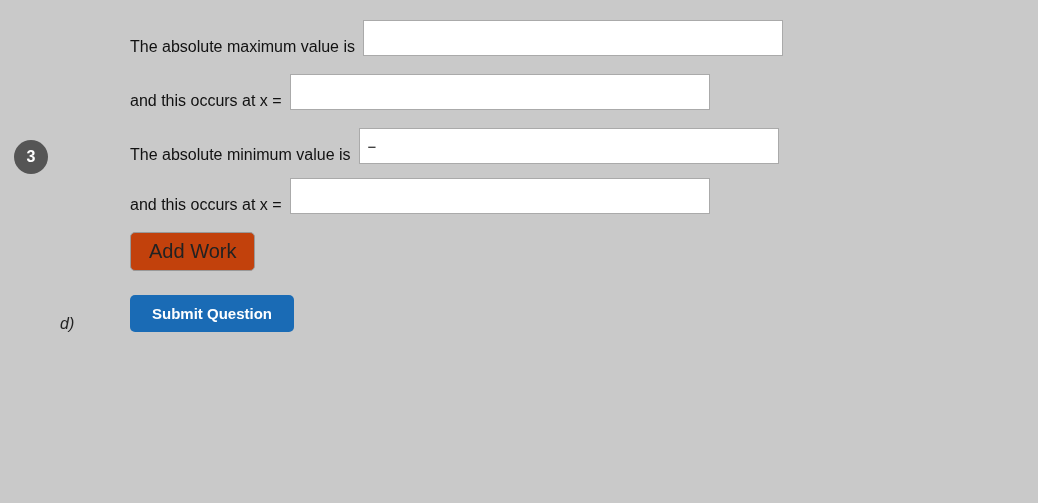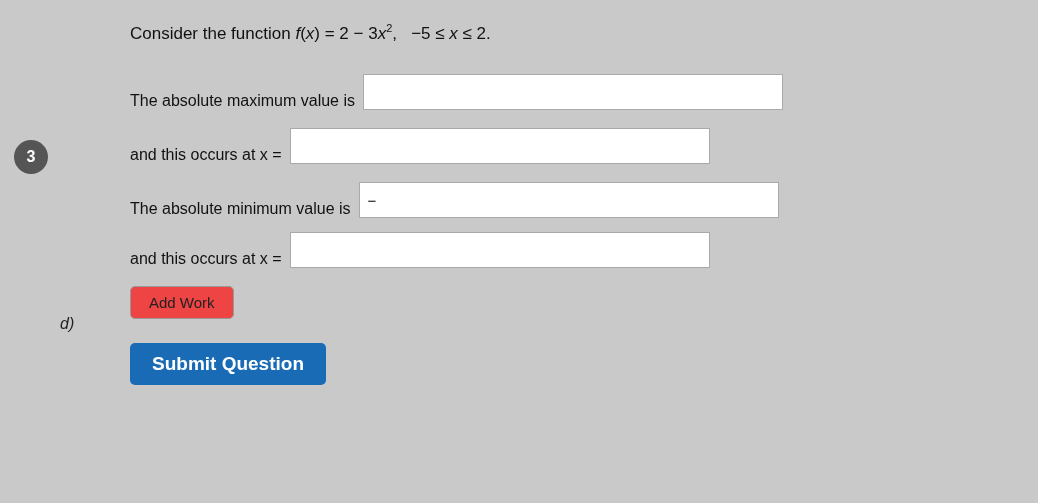--- a/index.html
+++ b/index.html
@@ -91,37 +91,37 @@
 
     .answer-input.small {
       width: 420px;
     }
 
     .section-gap {
       margin-bottom: 18px;
     }
 
     .btn-add-work {
-      background-color: #ef4444;
+      background-color: #c2410c;
       border: 1.5px solid #999;
       border-radius: 5px;
       padding: 7px 18px;
-      font-size: 15px;
+      font-size: 20px;
       color: #222;
       cursor: pointer;
       margin-bottom: 14px;
       display: inline-block;
     }
 
     .btn-submit {
       background-color: #1a6bb5;
       border: none;
       border-radius: 5px;
       padding: 10px 22px;
-      font-size: 19px;
+      font-size: 15px;
       font-weight: bold;
       color: white;
       cursor: pointer;
       display: inline-block;
     }
 
     .buttons-area {
       margin-top: 10px;
       display: flex;
       flex-direction: column;
@@ -145,23 +145,20 @@
 <div class="page-container">
 
   <div class="question-number">
     <span>3</span>
   </div>
 
   <div class="part-label">d)</div>
 
   <div class="main-content">
 
-    <div class="problem-statement">
-      Consider the function <span class="math">f</span>(<span class="math">x</span>) = 2 − 3<span class="math">x</span><sup>2</sup>,&nbsp;&nbsp; −5 ≤ <span class="math">x</span> ≤ 2.
-    </div>
 
     <div class="input-row section-gap">
       <label>The absolute maximum value is</label>
       <input class="answer-input" type="text" value="" style="">
     </div>
 
     <div class="input-row section-gap">
       <label>and this occurs at x =</label>
       <input class="answer-input small" type="text" value="" style="">
     </div>

